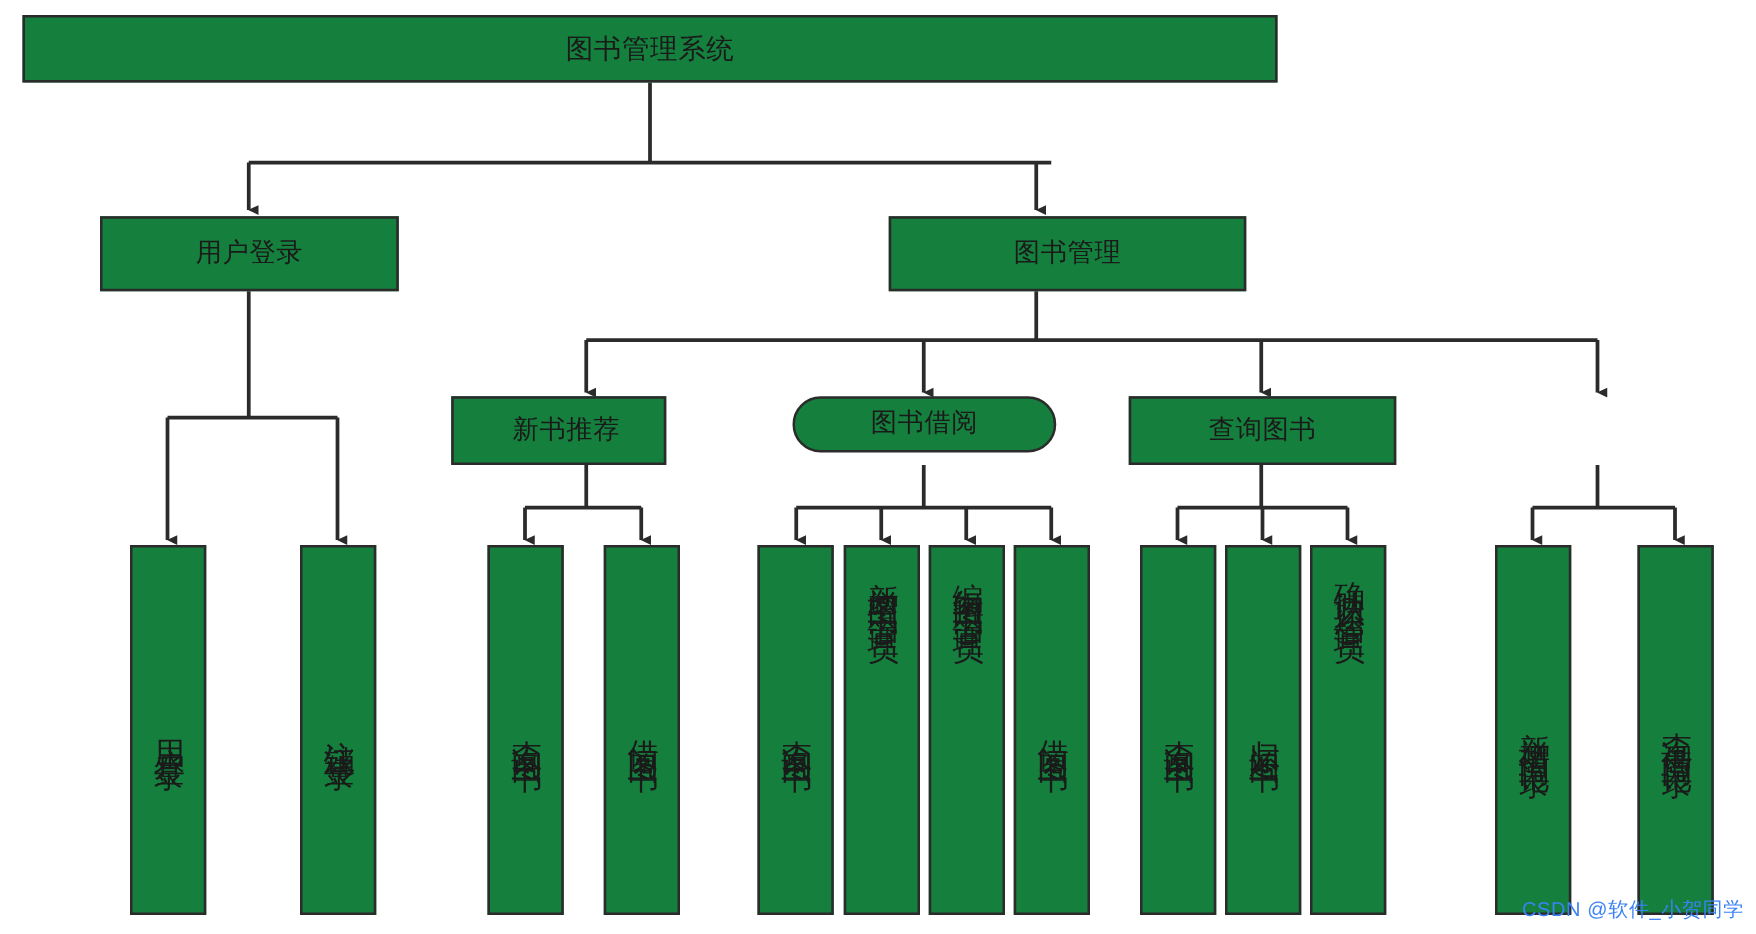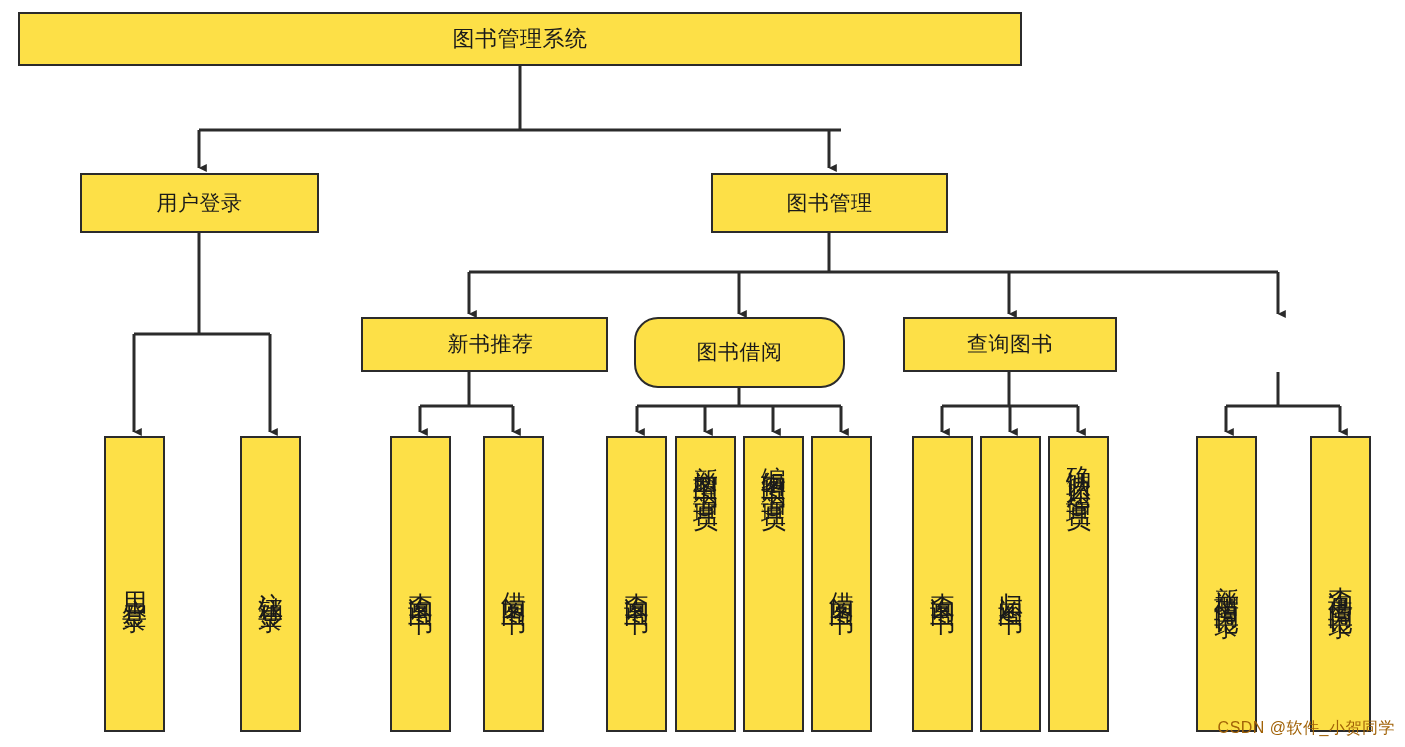--- a/index.html
+++ b/index.html
@@ -22,21 +22,21 @@
     left: 0;
     top: 0;
     width: 1405px;
     height: 747px;
     pointer-events: none;
   }
   .node {
     position: absolute;
     box-sizing: border-box;
     border: 2px solid #2b2b2b;
-    background: #fde047;
+    background: #15803d;
     display: flex;
     align-items: center;
     justify-content: center;
     color: #1a1a1a;
     z-index: 2;
   }
   .node .txt {
     display: block;
     text-align: center;
     line-height: 1.18;
@@ -68,21 +68,21 @@
     align-items: flex-start;
   }
   .node.v.top .txt {
     margin-top: 8px;
   }
   .watermark {
     position: absolute;
     right: 10px;
     bottom: 8px;
     font-size: 16px;
-    color: #a16207;
+    color: #3b82f6;
     letter-spacing: 0.5px;
     z-index: 3;
     white-space: nowrap;
   }
 </style>
 </head>
 <body>
 
 <div id="canvas">
 
@@ -136,28 +136,28 @@
     </g>
   </svg>
 
   <div class="node h" id="n-root" style="left:18px; top:12px; width:1004px; height:54px;">
     <span class="txt">图书管理系统</span>
   </div>
 
   <div class="node h" style="left:80px; top:173px; width:239px; height:60px;">
     <span class="txt">用户登录</span>
   </div>
-  <div class="node h" style="left:711px; top:173px; width:237px; height:60px;">
+  <div class="node h" style="left:711px; top:173px; width:286px; height:60px;">
     <span class="txt">图书管理</span>
   </div>
 
-  <div class="node h" style="left:361px; top:317px; width:247px; height:55px;padding-left:12px;">
+  <div class="node h" style="left:361px; top:317px; width:172px; height:55px;padding-left:12px;">
     <span class="txt">新书推荐</span>
   </div>
-  <div class="node h" style="left:634px; top:317px; width:211px; height:71px;border-radius:24px;">
+  <div class="node h" style="left:634px; top:317px; width:211px; height:45px;border-radius:24px;">
     <span class="txt">图书借阅</span>
   </div>
   <div class="node h" style="left:903px; top:317px; width:214px; height:55px;">
     <span class="txt">查询图书</span>
   </div>
 
   <div class="node v mid" style="left:104px; top:436px; width:61px; height:296px;">
     <span class="txt">用户登录</span>
   </div>
   <div class="node v mid" style="left:240px; top:436px; width:61px; height:296px;">

